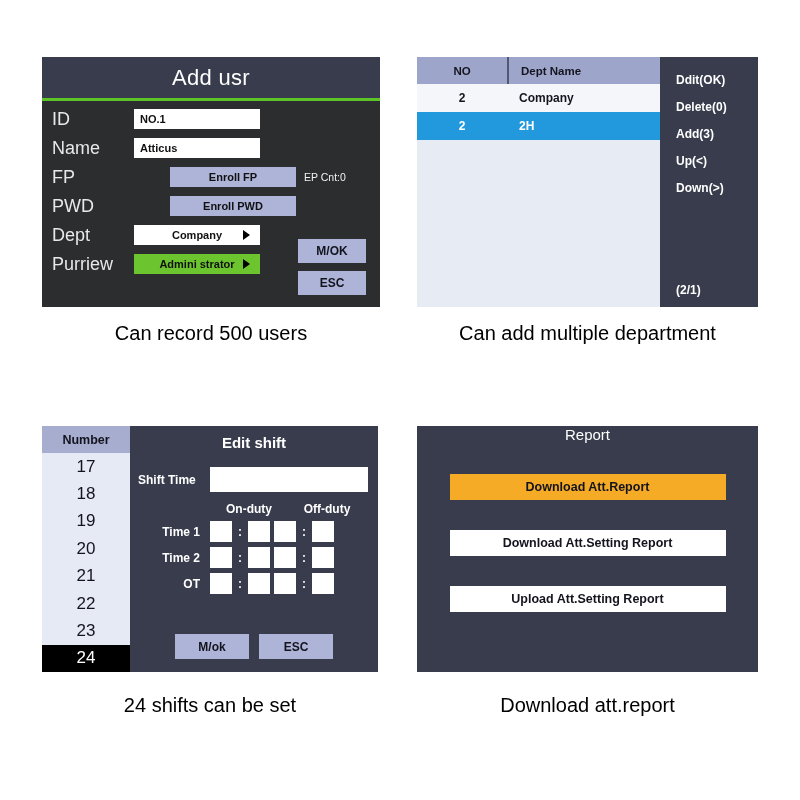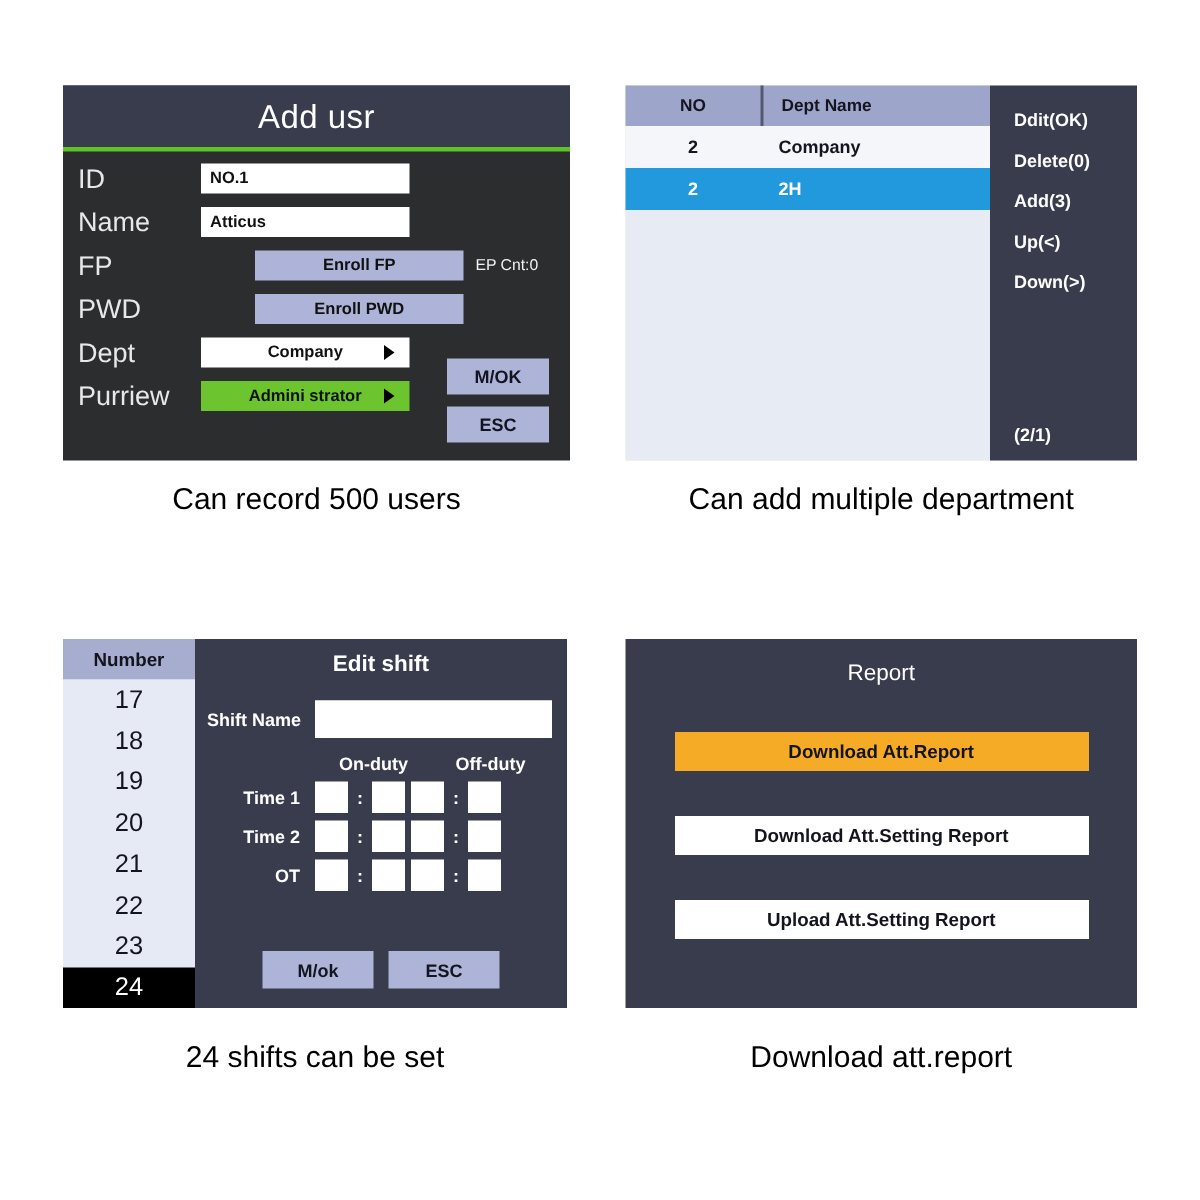--- a/index.html
+++ b/index.html
@@ -67,21 +67,21 @@
     padding-left: 10px;
   }
   .p1-label {
     color: #e8e8ec;
     font-size: 18px;
     width: 82px;
     flex: 0 0 82px;
     line-height: 1;
   }
   .p1-field {
-    width: 139px;
+    width: 126px;
     height: 20px;
     box-sizing: border-box;
     display: flex;
     align-items: center;
     font-size: 11.5px;
   }
   .p1-field.text {
     background: #ffffff;
     color: #111111;
     padding-left: 6px;
@@ -340,21 +340,20 @@
 
   
   #panel-report {
     left: 417px; top: 426px; width: 341px; height: 246px;
     background: #383c4c;
   }
   .p4-title {
     text-align: center;
     color: #ffffff;
     font-size: 15px;
-    padding-top: 14px;
   }
   .p4-btn {
     width: 276px;
     height: 26px;
     margin: 0 auto;
     display: flex;
     align-items: center;
     justify-content: center;
     font-size: 12.5px;
     font-weight: bold;
@@ -457,21 +456,21 @@
       <div class="p3-num">21</div>
       <div class="p3-num">22</div>
       <div class="p3-num">23</div>
       <div class="p3-num sel">24</div>
     </div>
 
     <div class="p3-main">
       <div class="p3-title">Edit shift</div>
 
       <div class="p3-name-row">
-        <div class="p3-name-label">Shift Name</div>
+        <div class="p3-name-label">Shift Time</div>
         <div class="p3-name-input"></div>
       </div>
 
       <div class="p3-duty-head">
         <div class="spacer"></div>
         <div class="on">On-duty</div>
         <div class="off">Off-duty</div>
       </div>
 
       <div class="p3-time-row">

